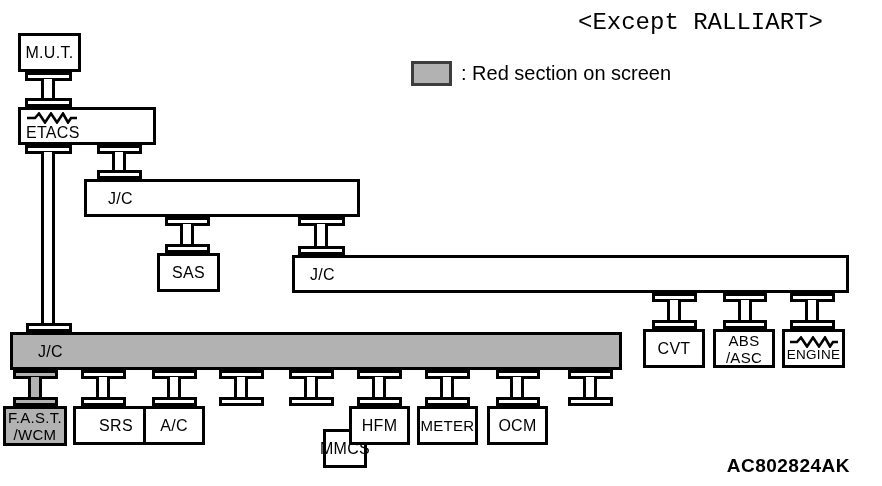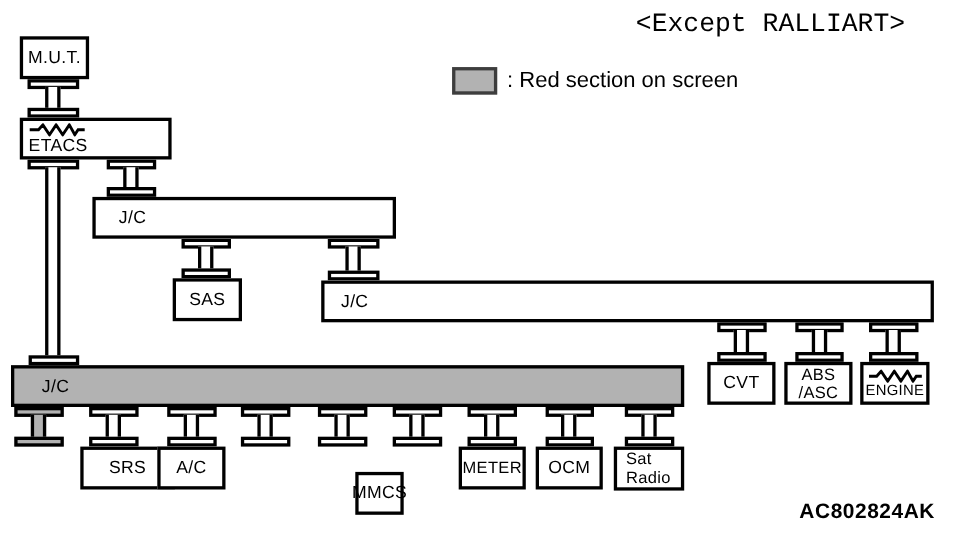--- a/index.html
+++ b/index.html
@@ -186,35 +186,38 @@
     <div class="pad" style="left:496px;top:370px;width:44px;"></div>
     <div class="stem" style="left:510px;top:377px;height:22px;"></div>
     <div class="pad" style="left:496px;top:397px;width:44px;"></div>
   </div>
   <div class="conn">
     <div class="pad" style="left:568px;top:370px;width:45px;"></div>
     <div class="stem" style="left:583px;top:377px;height:22px;"></div>
     <div class="pad" style="left:568px;top:397px;width:45px;"></div>
   </div>
 
+  <div class="box gray col two" style="left:3px;top:406px;width:64px;height:40px;">
+    <span>F.A.S.T.</span>
+    <span>/WCM</span>
+  </div>
   <div class="box" style="left:73px;top:406px;width:86px;height:39px;">
     <span>SRS</span>
   </div>
   <div class="box" style="left:143px;top:406px;width:62px;height:39px;align-items:center;">
     <span>A/C</span>
   </div>
   <div class="box" style="left:279px;top:429px;width:44px;height:39px;margin-left:44px;">
     <span>MMCS</span>
   </div>
+  <div class="box" style="left:349px;top:406px;width:61px;height:39px;">
+    <span>HFM</span>
+  </div>
   <div class="box" style="left:417px;top:406px;width:61px;height:39px;font-size:15px;">
     <span>METER</span>
   </div>
   <div class="box" style="left:487px;top:406px;width:61px;height:39px;">
     <span>OCM</span>
   </div>
-  <div class="box col left two" style="left:558px;top:406px;width:64px;height:40px;padding-left:8px;">
-    <span>Sat</span>
-    <span>Radio</span>
-  </div>
 
   <div id="figcode">AC802824AK</div>
 
 </div>
 
 </body></html>

